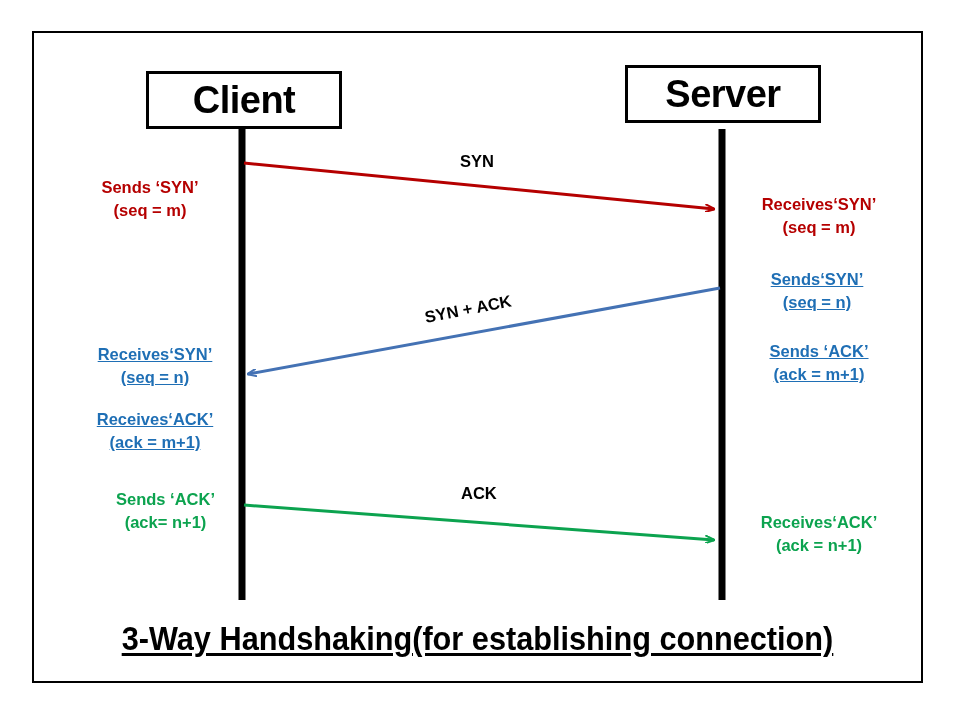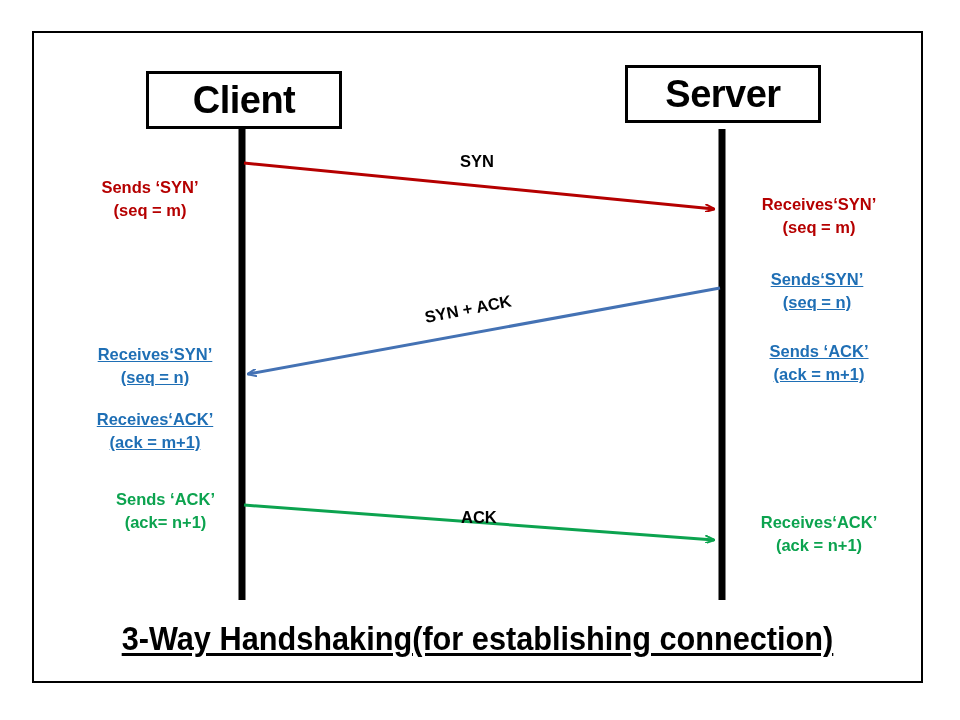--- a/index.html
+++ b/index.html
@@ -136,21 +136,21 @@
   </div>
 
   <div class="node-box" id="server-box">
     <span>Server</span>
   </div>
 
   <div class="arrow-label" id="label-syn" style="left:460px; top:152px;">SYN</div>
 
   <div class="arrow-label" id="label-synack" style="left:425px; top:308px;">SYN + ACK</div>
 
-  <div class="arrow-label" id="label-ack" style="left:461px; top:484px;margin-top:24px;">ACK</div>
+  <div class="arrow-label" id="label-ack" style="left:461px; top:484px;">ACK</div>
 
   <div class="note centered red-text" style="left:85px; top:148px; width:130px;margin-top:28px;">
     <span>Sends ‘SYN’</span>
     <span class="line2">(seq = m)</span>
   </div>
 
   <div class="note centered red-text" style="left:744px; top:193px; width:150px;">
     <span>Receives‘SYN’</span>
     <span class="line2">(seq = m)</span>
   </div>

